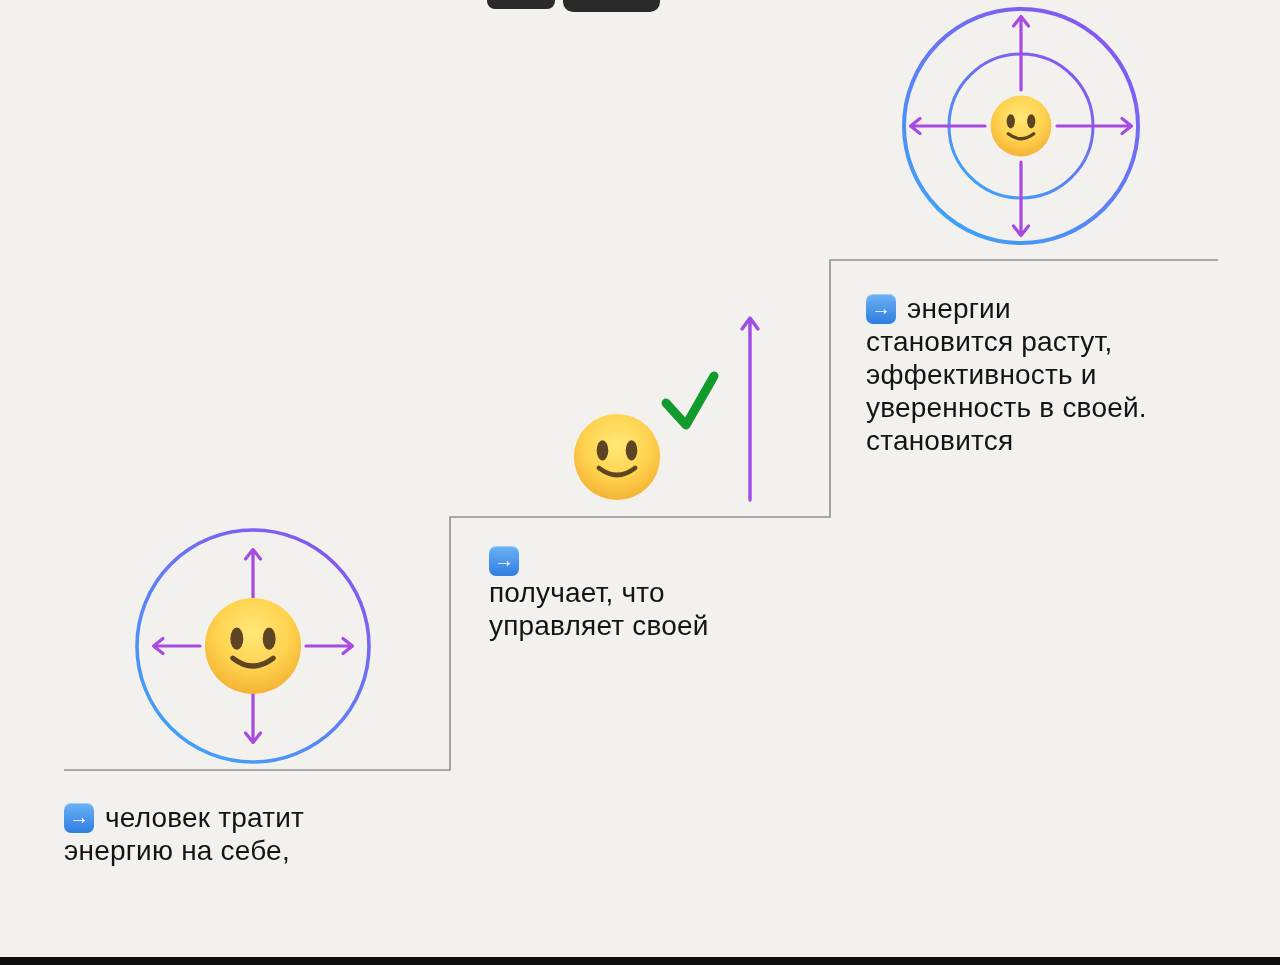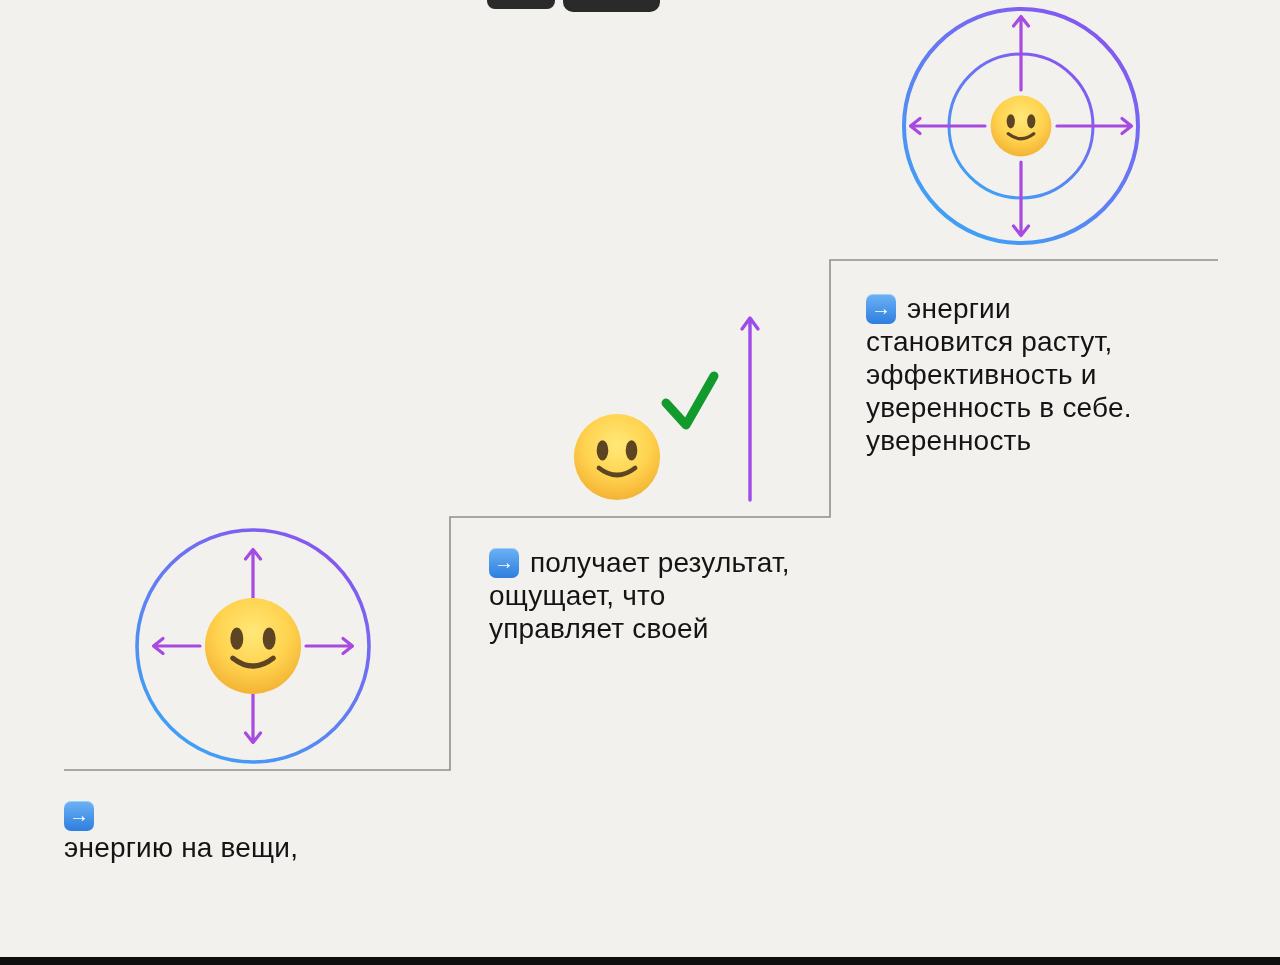--- a/index.html
+++ b/index.html
@@ -102,43 +102,43 @@
       </g>
       <use href="#smiley" x="990" y="95" width="62" height="62"></use>
     </g>
   </svg>
 
   <div class="caption" style="left:64px; top:801px; width:300px;">
     <div class="cap-first">
       <span class="arrow-badge">
           <span class="glyph">→</span>
         </span>
+      <span>человек тратит</span>
     </div>
-    <div>энергию на вещи,</div>
+    <div>энергию на себе,</div>
   </div>
 
   <div class="caption" style="left:489px; top:546px; width:340px;">
     <div class="cap-first">
       <span class="arrow-badge">
           <span class="glyph">→</span>
         </span>
-      <span>получает результат,</span>
     </div>
-    <div>ощущает, что</div>
+    <div>получает, что</div>
     <div>управляет своей</div>
   </div>
 
   <div class="caption" style="left:866px; top:292px; width:370px;">
     <div class="cap-first">
       <span class="arrow-badge">
           <span class="glyph">→</span>
         </span>
       <span>энергии</span>
     </div>
     <div>становится растут,</div>
     <div>эффективность и</div>
-    <div>уверенность в себе.</div>
-    <div>уверенность</div>
+    <div>уверенность в своей.</div>
+    <div>становится</div>
   </div>
 
   <div class="bottom-bar"></div>
 
 </div>
 
 </body></html>

